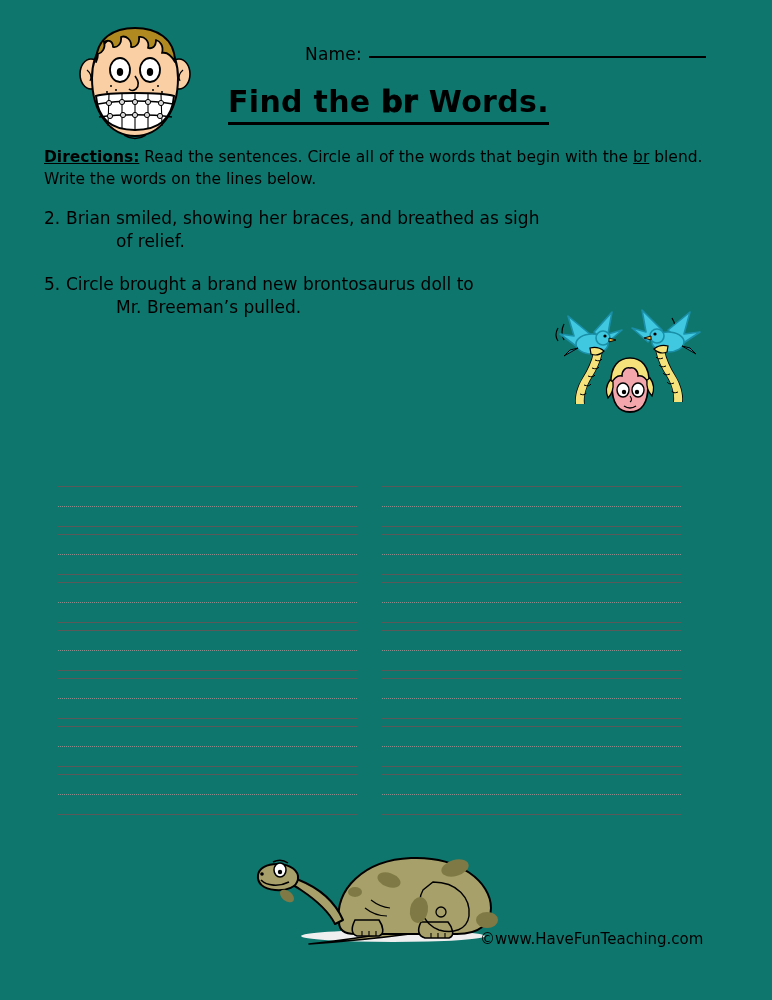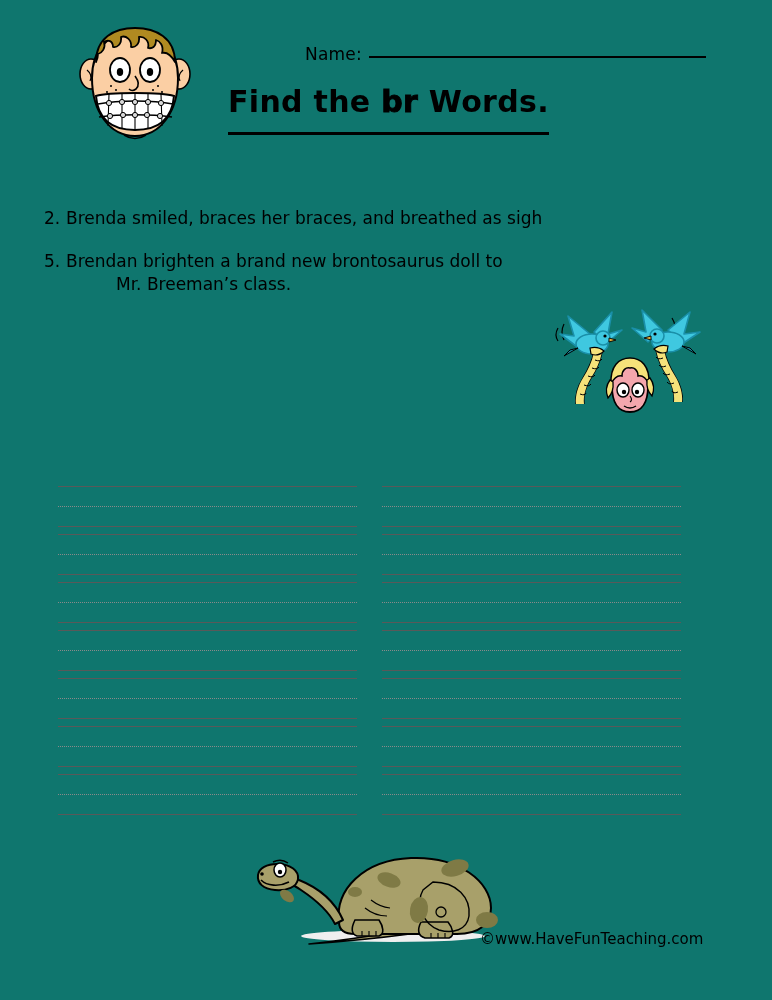--- a/index.html
+++ b/index.html
@@ -48,21 +48,21 @@
     vertical-align: 2px;
   }
   .title {
     position: absolute;
     left: 228px;
     top: 84px;
     font-size: 30px;
     font-weight: bold;
     letter-spacing: 0.3px;
     white-space: nowrap;
-    padding-bottom: 13px;
+    padding-bottom: 3px;
     border-bottom: 3px solid #000;
   }
   .title .br-strong {
     font-weight: bold;
     -webkit-text-stroke: 0.9px #000;
   }
 
   
   .directions {
     position: absolute;
@@ -235,33 +235,35 @@
       <path d="M50 113 q11 7 22 0" fill="none" stroke="#000" stroke-width="1.6"></path>
     </svg>
   </div>
 
   <div class="name-row">
     <span class="name-label">Name:</span><span class="name-rule"></span>
   </div>
 
   <div class="title"><span>Find the </span><span class="br-strong">br</span><span> Words.</span></div>
 
+  <div class="directions"><span class="dir-label">Directions:</span><span>  Read the sentences.  Circle all of the words that begin with the </span><span class="u">br</span><span> blend.  Write the words on the lines below.</span></div>
 
   <div class="sentences">
 
 
     <div class="sentence">
-      <span class="num">2.</span><span>Brenda smiled, braces her braces, and breathed as sigh</span>
+      <span class="num">2.</span><span>Brian smiled, showing her braces, and breathed as sigh</span>
+      <span class="cont">of relief.</span>
     </div>
 
 
 
     <div class="sentence">
-      <span class="num">5.</span><span>Brendan brighten a brand new brontosaurus doll to</span>
-      <span class="cont">Mr. Breeman’s class.</span>
+      <span class="num">5.</span><span>Circle brought a brand new brontosaurus doll to</span>
+      <span class="cont">Mr. Breeman’s pulled.</span>
     </div>
 
   </div>
 
   <div class="birds-art">
     <svg viewBox="0 0 160 112" width="160" height="112" aria-hidden="true">
 
       <g stroke="#000" stroke-width="1.2" fill="none">
         <path d="M14 20 q-4 8 0 16"></path>
           <path d="M8 24 q-4 7 0 13"></path>

